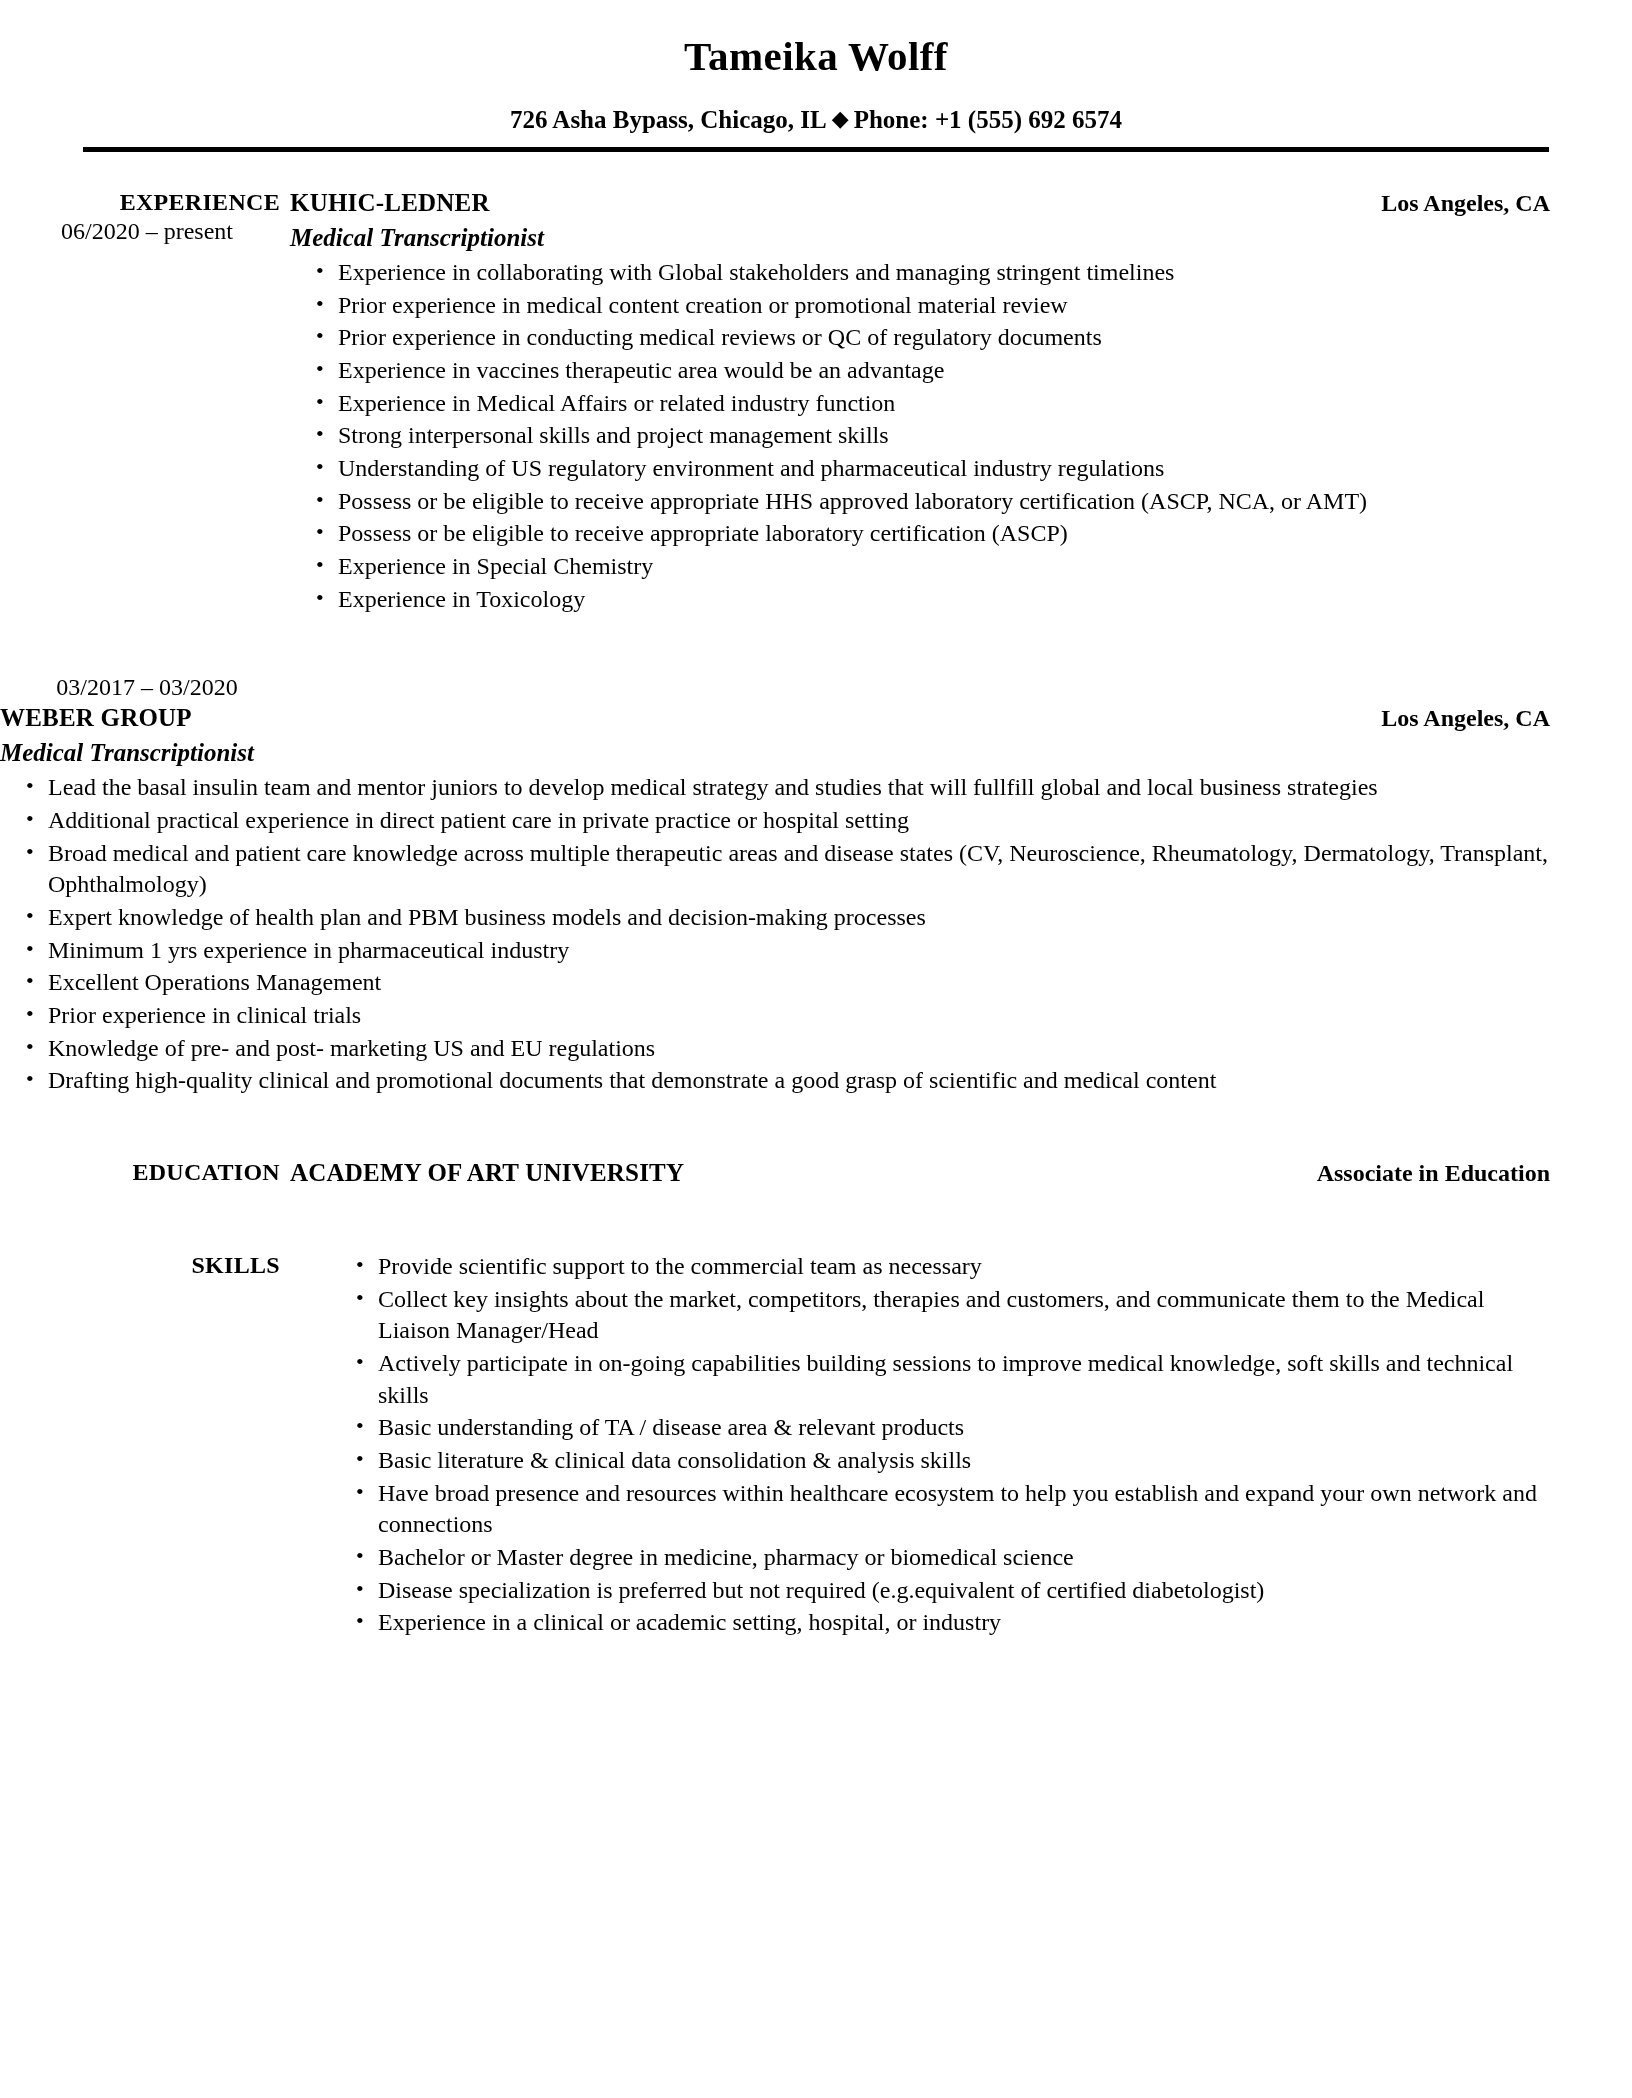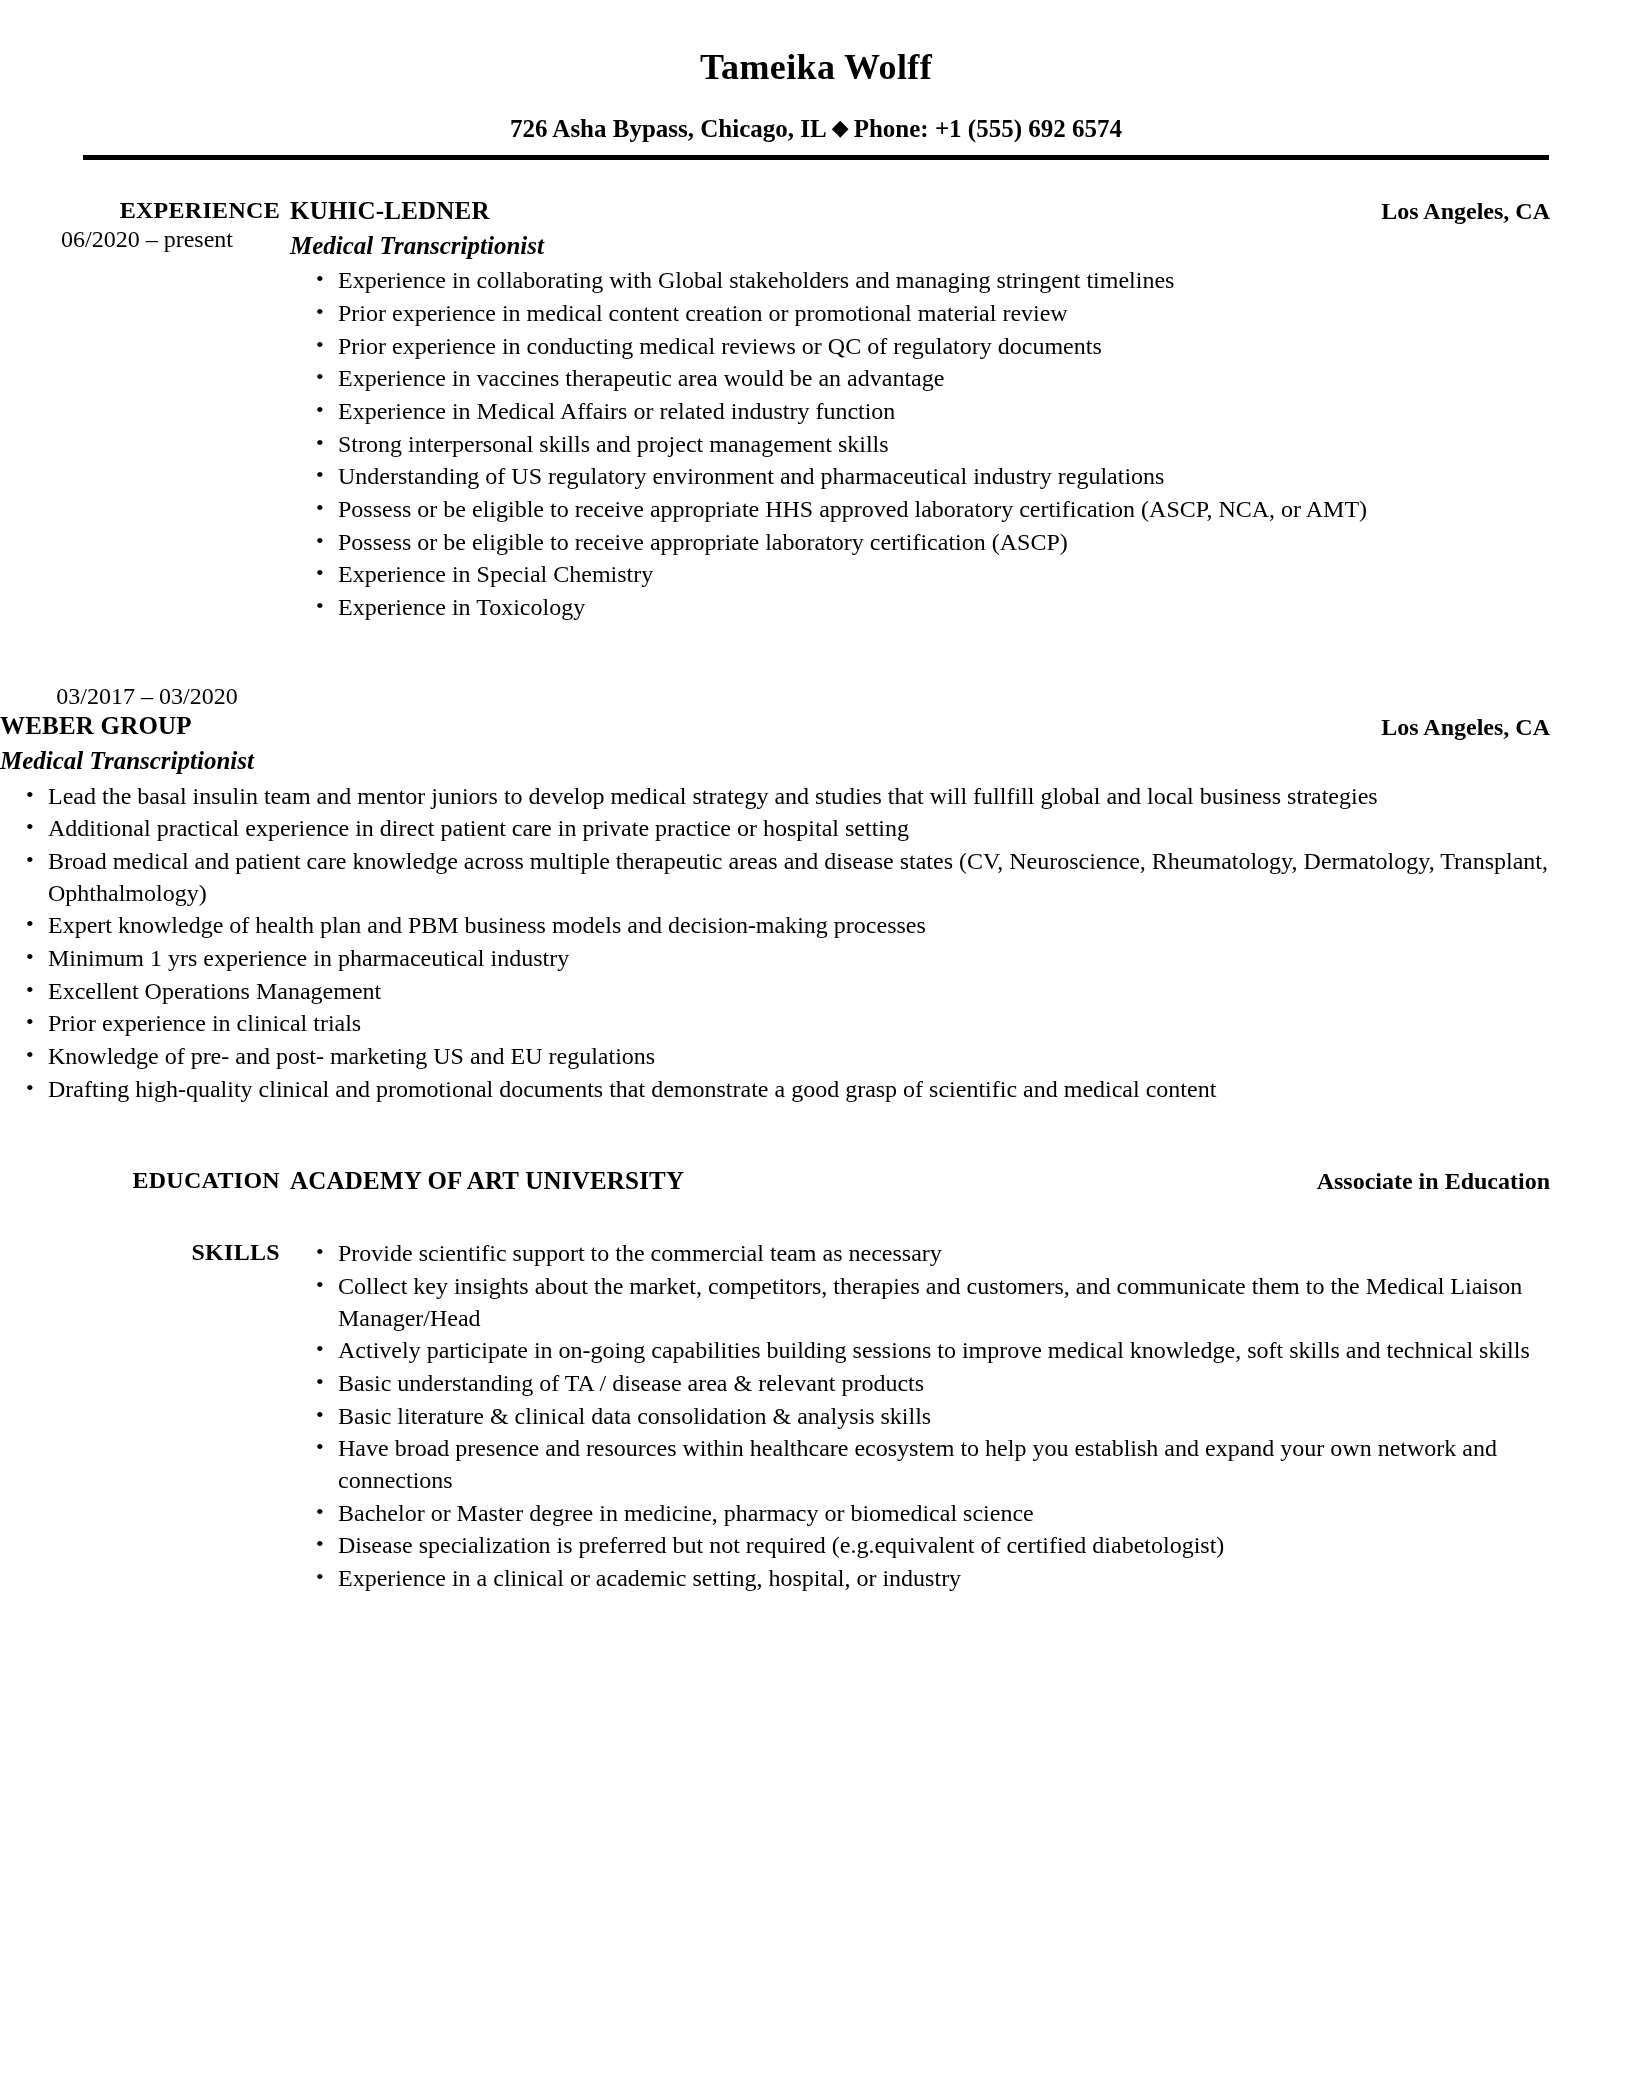--- a/index.html
+++ b/index.html
@@ -22,25 +22,25 @@
     box-sizing: border-box;
     padding: 0;
   }
 
   
   .header {
     padding-top: 34px;
     text-align: center;
   }
   .full-name {
-    font-size: 36px;
+    font-size: 41px;
     font-weight: bold;
     letter-spacing: 0.4px;
     line-height: 1.1;
-    margin: 14px;
+    margin: 0;
     text-align: center;
   }
   .contact-line {
     margin-top: 27px;
     font-size: 25px;
     font-weight: bold;
     line-height: 1.1;
   }
   .contact-sep {
     font-weight: normal;
@@ -136,21 +136,21 @@
     left: 26px;
     top: -1px;
     font-size: 22px;
     line-height: 1.36;
   }
 
   
   .exp-section { margin-top: 36px; }
   .job-block-2 { margin-top: 56px; flex-direction: column; }
   .edu-section { margin-top: 60px; }
-  .skills-section { margin-top: 38px; }
+  .skills-section { margin-top: 59px; gap: 40px; }
 
   .edu-row .col-right .entry-head { align-items: center; }
   .edu-degree {
     font-size: 24px;
     font-weight: bold;
     white-space: nowrap;
     line-height: 1.2;
   }
 
   .skills-row .col-left { padding-top: 4px; }

